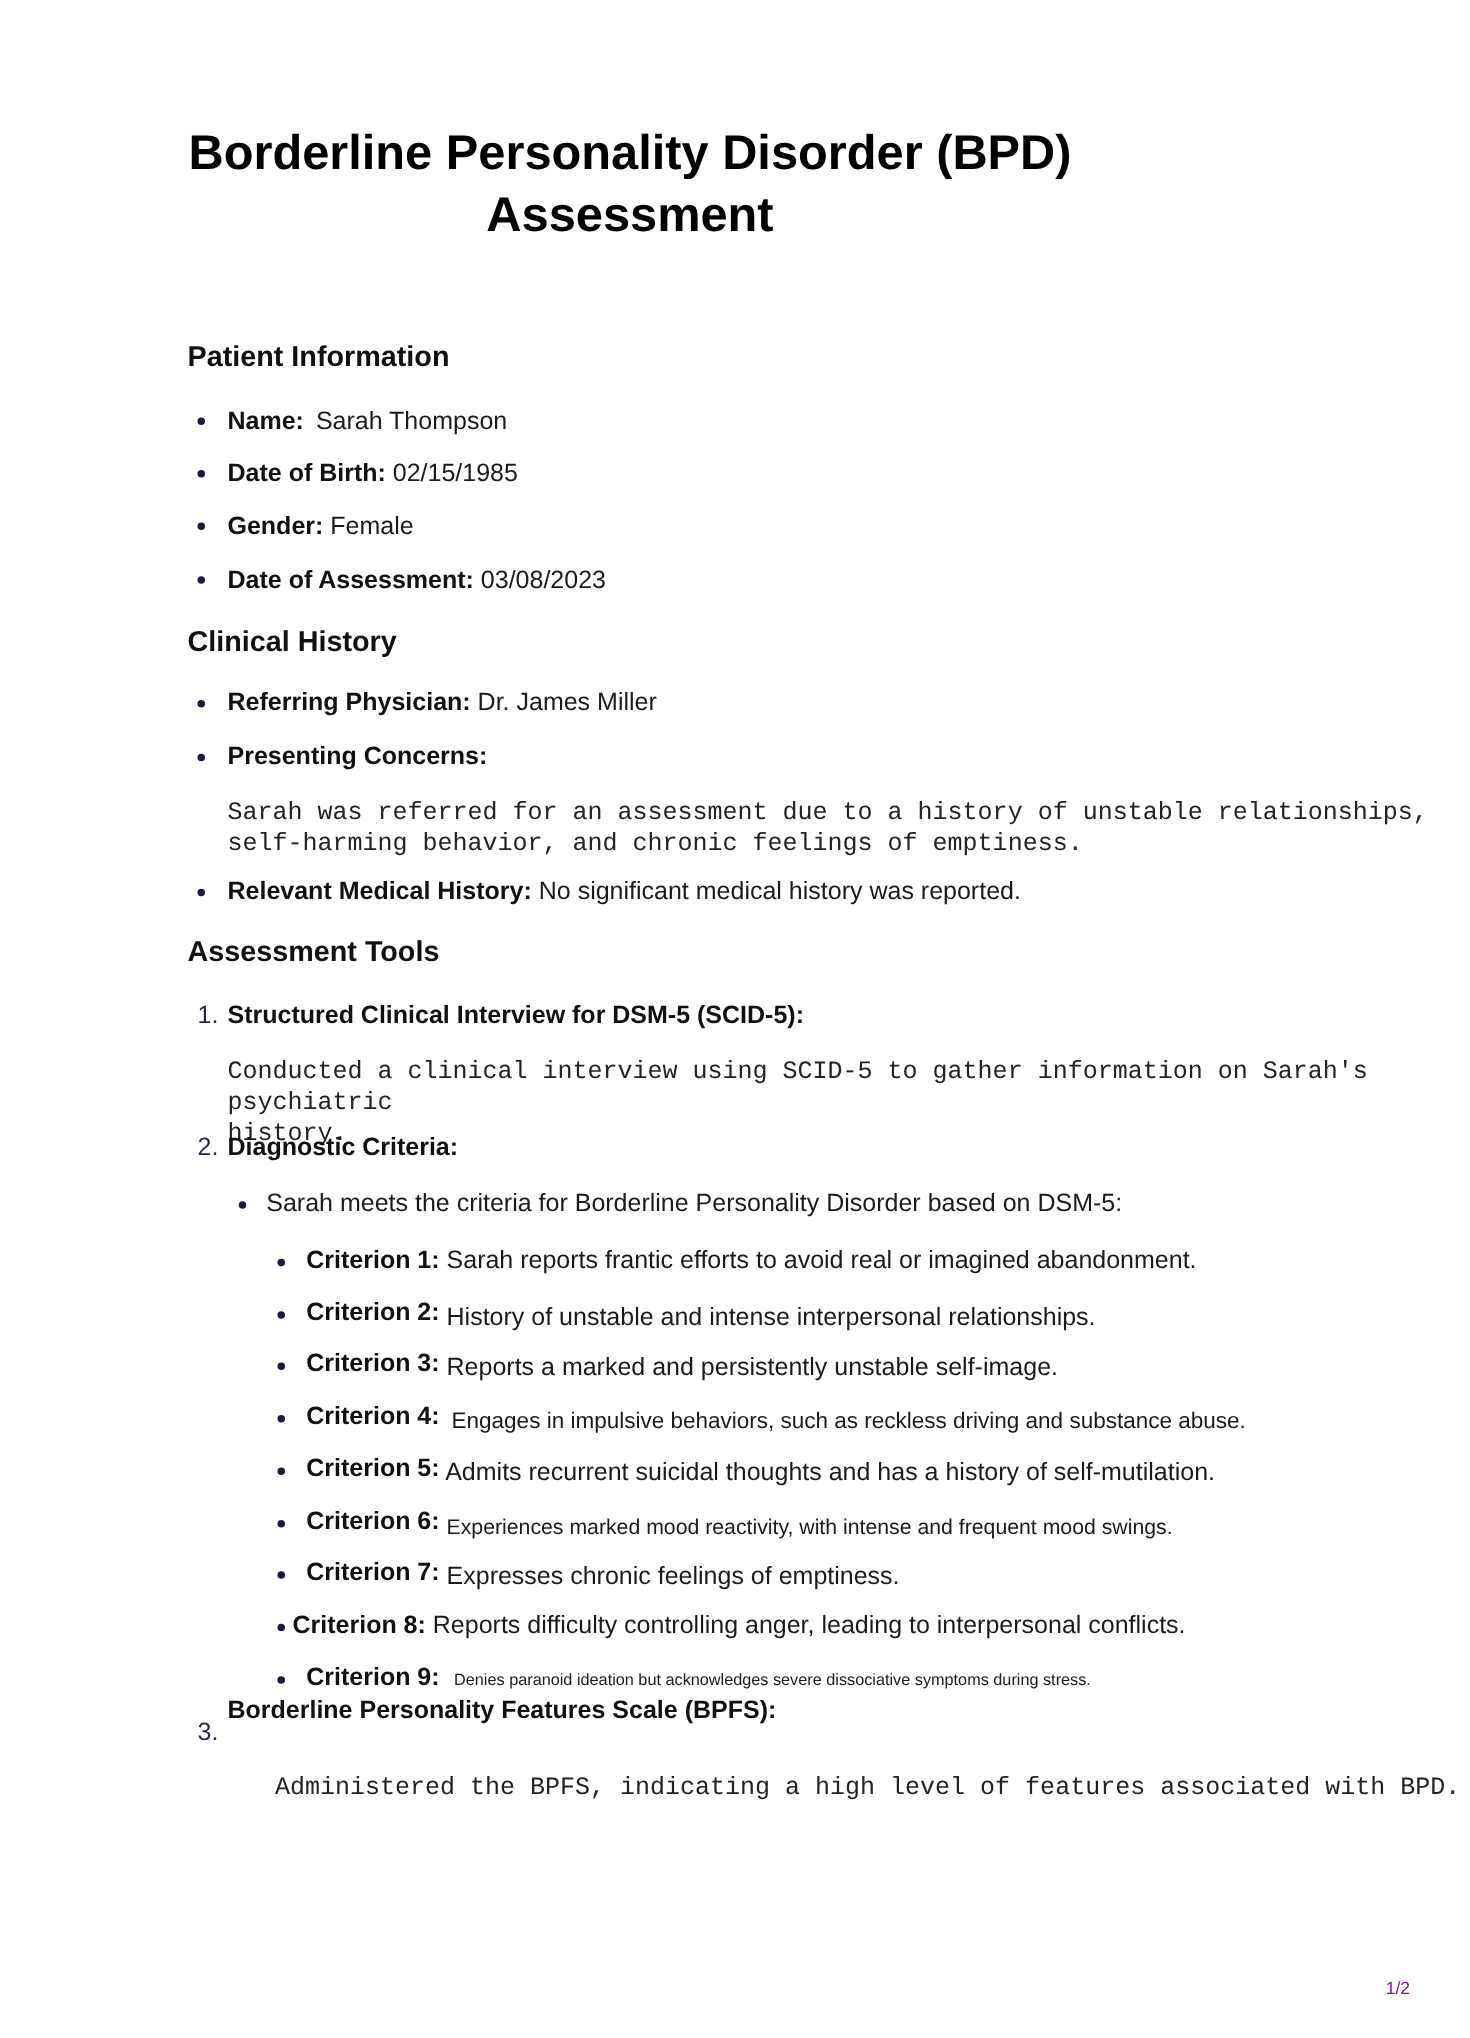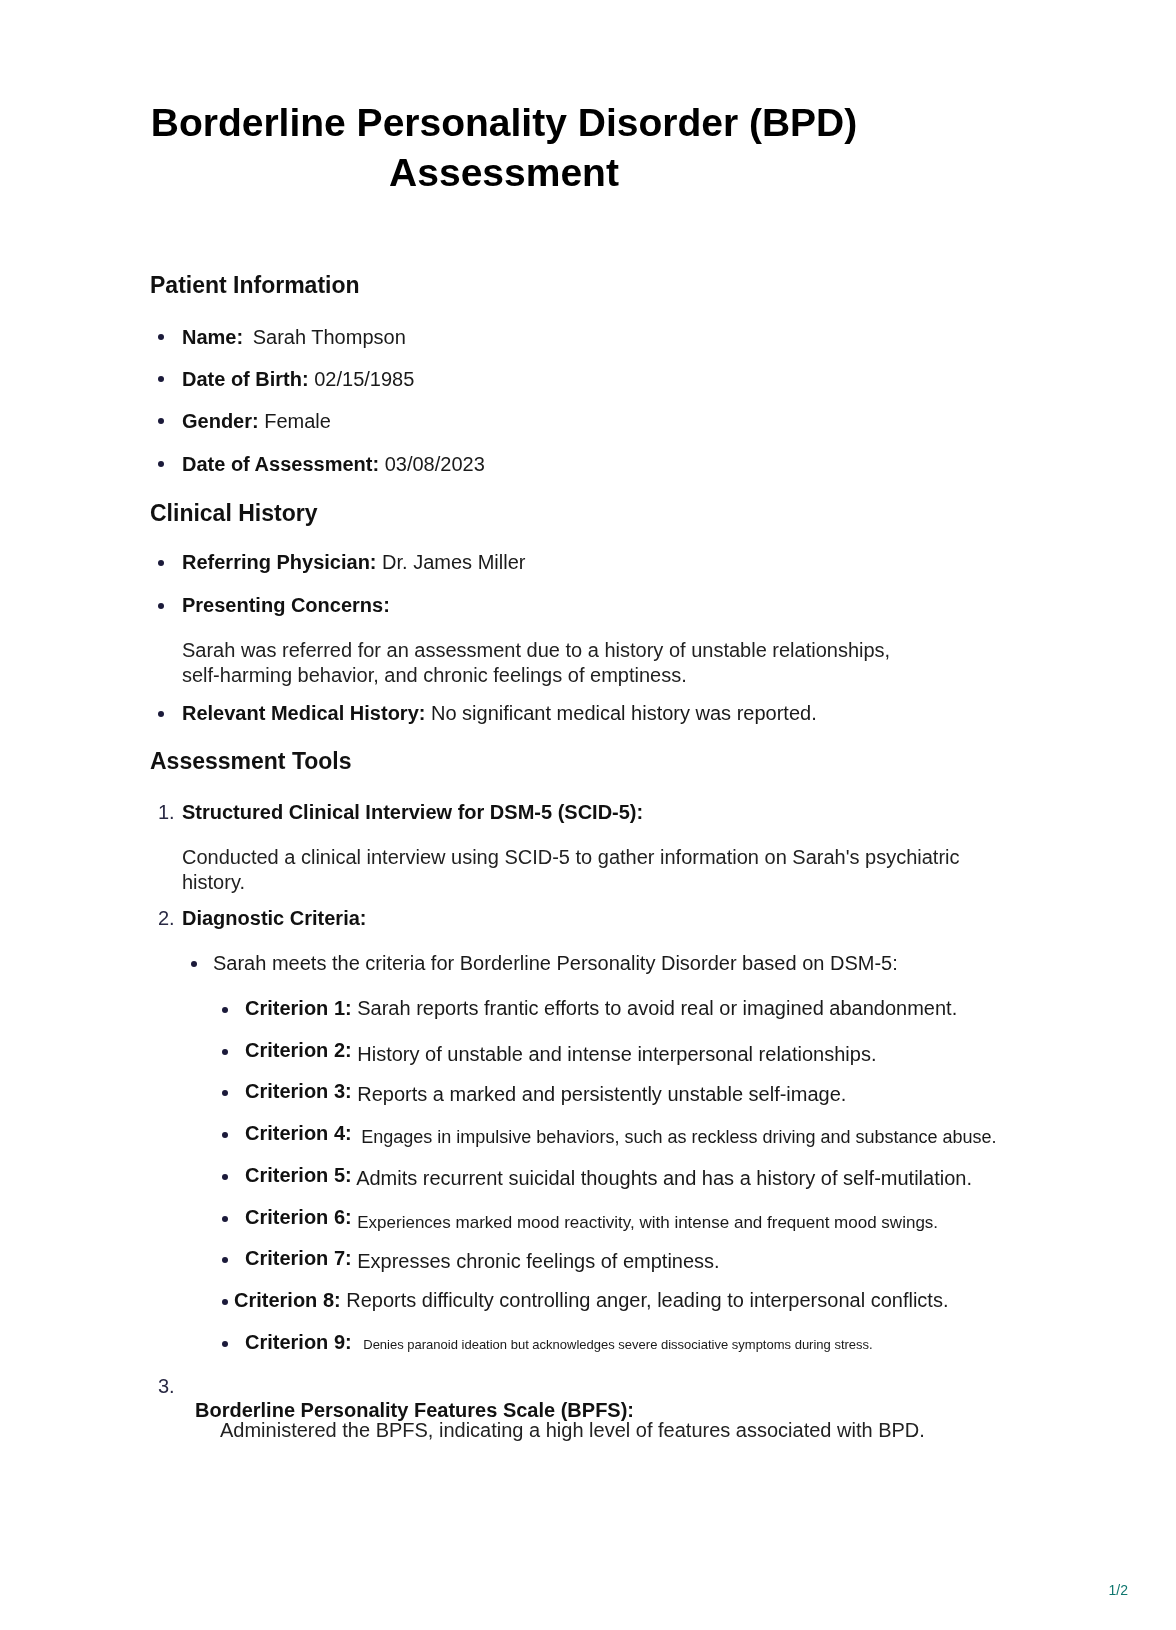--- a/index.html
+++ b/index.html
@@ -6,24 +6,24 @@
   body { width: 1176px; height: 1630px; position: relative; overflow: hidden;
          font-family: "Liberation Sans", sans-serif; color: #1a1a1a; }
   .page { position: absolute; left: 0; top: 0; width: 1176px; height: 1630px; }
   .title { position: absolute; left: 0; width: 1008px; top: 98px; text-align: center;
            font-weight: bold; font-size: 39px; line-height: 50px; color: #000; }
   .h2 { position: absolute; left: 150px; font-weight: bold; font-size: 23px; color: #111; }
   .row { position: absolute; font-size: 20px; line-height: 24px; white-space: nowrap; }
   .row b { font-weight: bold; color: #111; }
   .bullet { position: absolute; width: 6px; height: 6px; border-radius: 50%; background: #1b1a3a; }
   .num { position: absolute; font-size: 20px; color: #2a2a44; }
-  .para { position: absolute; font-size: 20px; line-height: 25px; color: #222; }
+  .para { position: absolute; font-size: 20px; line-height: 25px; color: #222; font-family: Liberation Mono, monospace; }
   .small { font-size: 18px; }
   .tiny { font-size: 13px; }
-  .pagenum { position: absolute; right: 48px; top: 1582px; font-size: 14px; color: #0f766e; }
+  .pagenum { position: absolute; right: 48px; top: 1582px; font-size: 14px; color: #701a75; }
 </style>
 </head>
 <body>
 
 <div class="page">
 
   <div class="title">
     <div>Borderline Personality Disorder (BPD)</div>
     <div>Assessment</div>
   </div>
@@ -144,19 +144,19 @@
     <span>Reports difficulty controlling anger, leading to interpersonal conflicts.</span>
   </div>
 
   <span class="bullet" style="left:222px; top:1341px;"></span>
   <div class="row" style="left:245px; top:1330px;">
     <b>Criterion 9:</b>
     <span class="tiny" style="margin-left:6px;">Denies paranoid ideation but acknowledges severe dissociative symptoms during stress.</span>
   </div>
 
   <span class="num" style="left:158px; top:1375px;">3.</span>
-  <div class="row" style="left:182px; top:1398px;margin-left:13px;">
+  <div class="row" style="left:182px; top:1356px;">
     <b>Borderline Personality Features Scale (BPFS):</b>
   </div>
   <div class="para" style="left:187px; top:1418px;margin-left:33px;">Administered the BPFS, indicating a high level of features associated with BPD.</div>
 
   <div class="pagenum">1/2</div>
 </div>
 
 </body></html>

